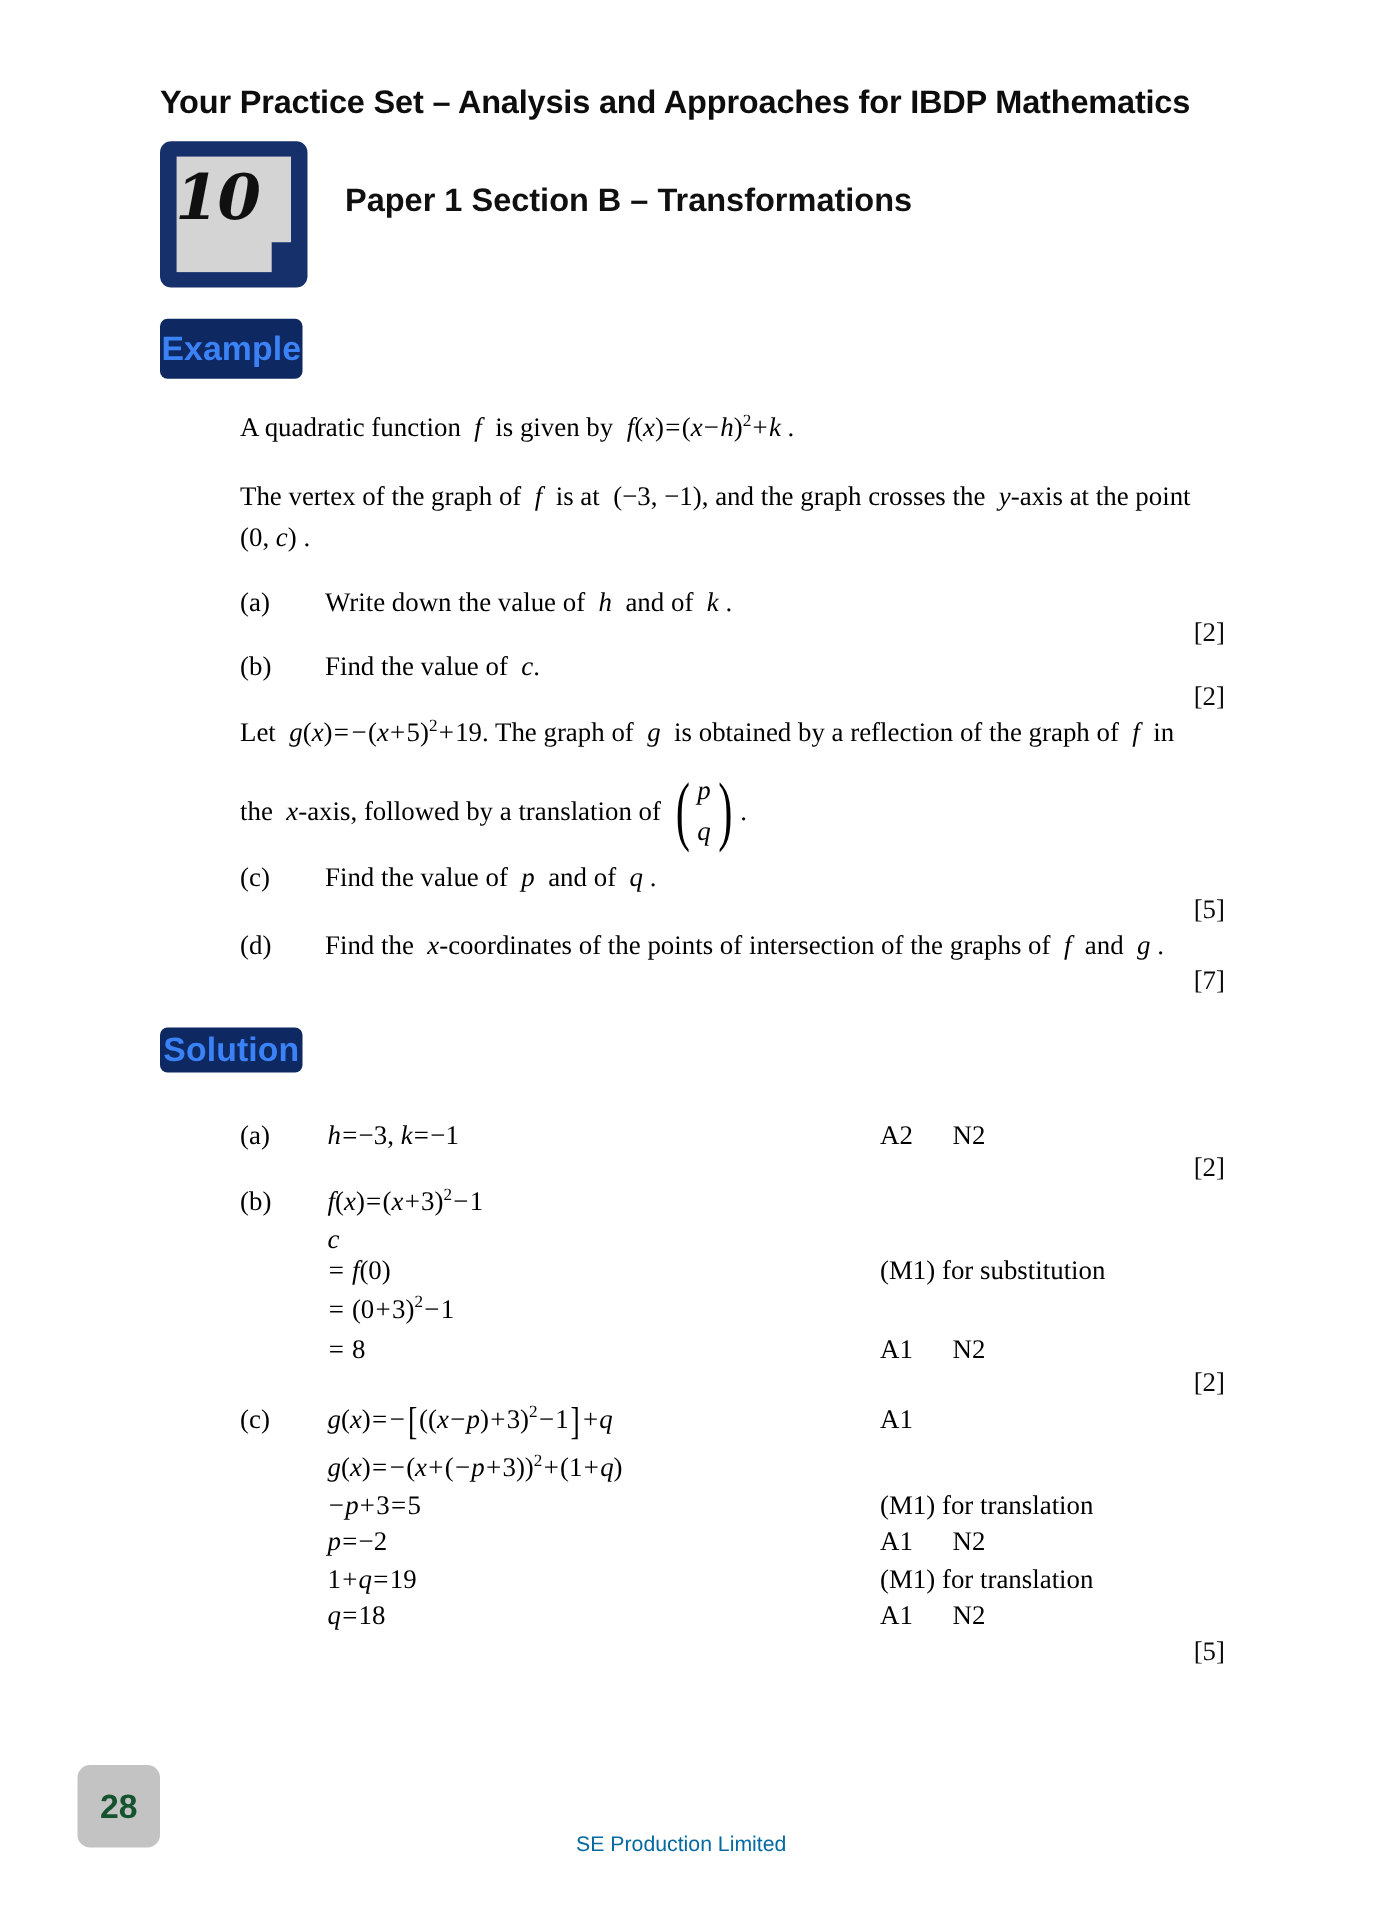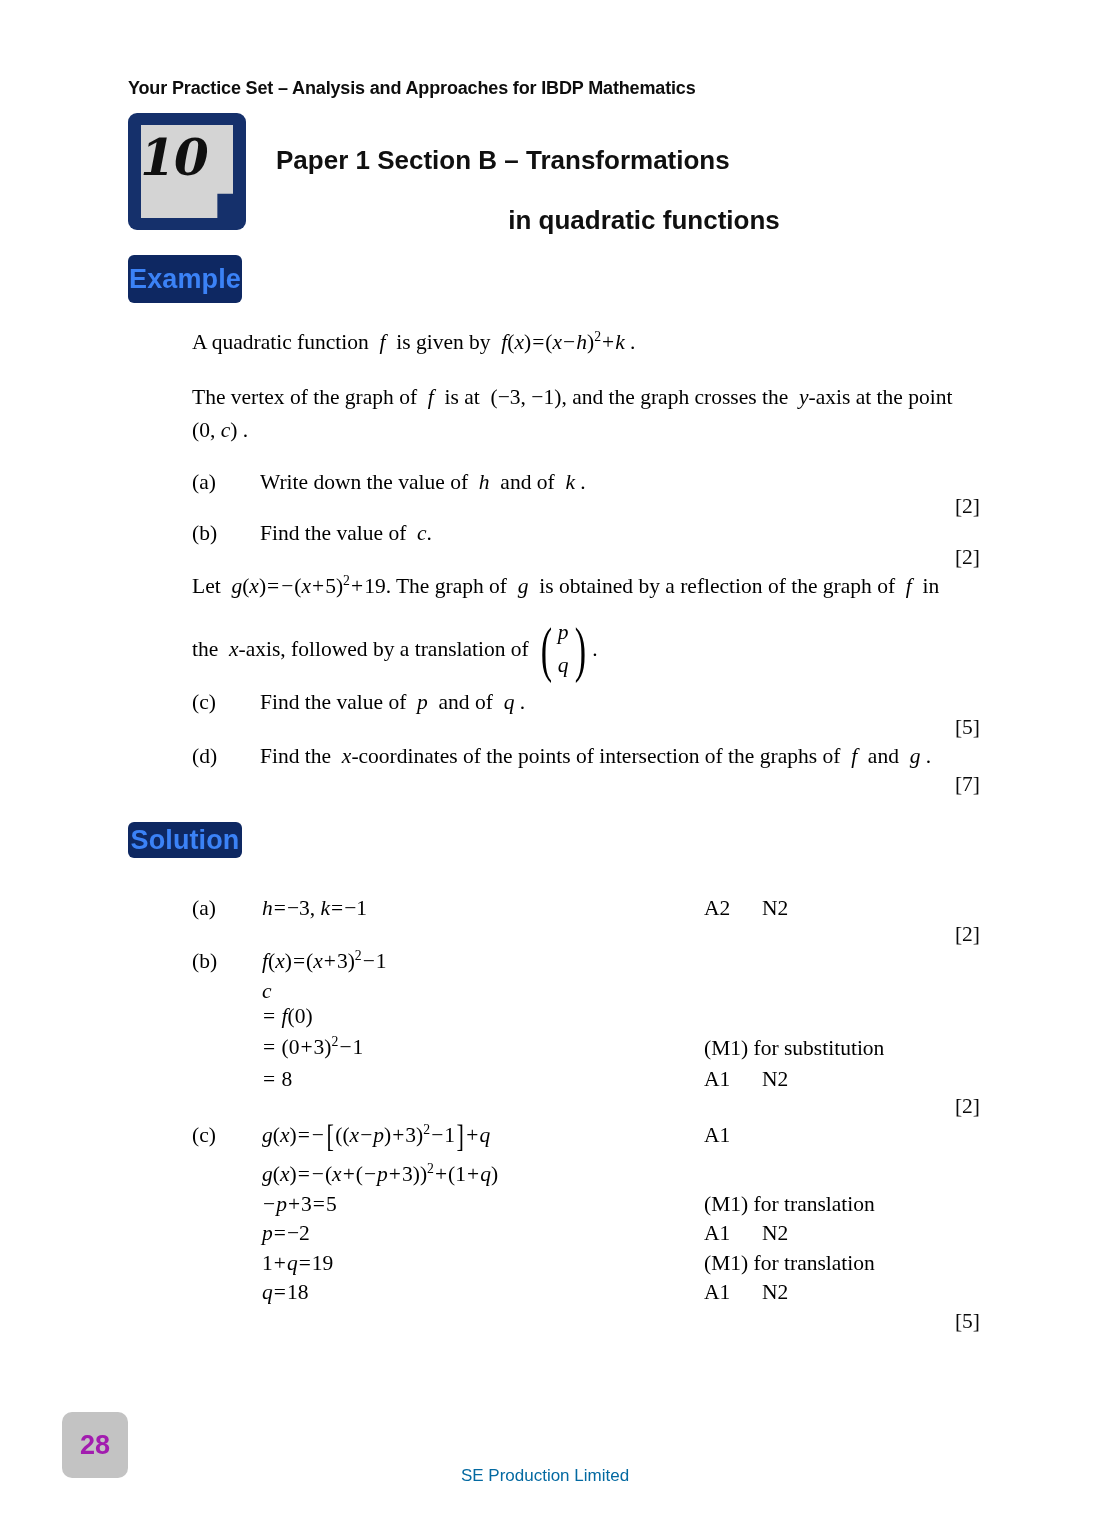--- a/index.html
+++ b/index.html
@@ -11,24 +11,24 @@
     font-family: "Liberation Serif", "DejaVu Serif", serif;
     color: #000000;
     position: relative;
     overflow: hidden;
   }
 
   
   .running-head {
     position: absolute;
     left: 128px;
-    top: 78px;
-    font-family: "Liberation Sans", "DejaVu Sans", sans-serif;
-    font-weight: bold;
-    font-size: 18px;
+    top: 66px;
+    font-family: "Liberation Sans", "DejaVu Sans", sans-serif;
+    font-weight: bold;
+    font-size: 26px;
     letter-spacing: -0.15px;
     color: #0d0d0d;
     white-space: nowrap;
   }
 
   
   .unit-badge {
     position: absolute;
     left: 128px;
     top: 113px;
@@ -170,21 +170,21 @@
     width: 66px;
     height: 66px;
     background: #c3c3c3;
     border-radius: 10px;
     display: flex;
     align-items: center;
     justify-content: center;
     font-family: "Liberation Sans", "DejaVu Sans", sans-serif;
     font-weight: bold;
     font-size: 27px;
-    color: #a21caf;
+    color: #14532d;
   }
   .footer-credit {
     position: absolute;
     left: 0;
     top: 1466px;
     width: 1100px;
     text-align: center;
     font-family: "Liberation Sans", "DejaVu Sans", sans-serif;
     font-size: 17px;
     color: #0369a1;
@@ -196,21 +196,20 @@
 
 <div class="running-head">Your Practice Set – Analysis and Approaches for IBDP Mathematics</div>
 
 <div class="unit-badge">
   <div class="unit-badge-inner"></div>
   <div class="unit-badge-num">10</div>
 </div>
 
 <div class="title-block">
   <div class="title-line-1">Paper 1 Section B – Transformations</div>
-  <div class="title-line-2">in quadratic functions</div>
 </div>
 
 <div class="tab-badge" id="tab-example">Example</div>
 
 <div class="para" style="top:330px;">
   <span class="mathspan">A quadratic function&nbsp; <span class="mi">f</span> &nbsp;is given by&nbsp;
   <span class="mi">f</span>(<span class="mi">x</span>)<span class="op">=</span>(<span class="mi">x</span><span class="op">−</span><span class="mi">h</span>)<sup class="exp">2</sup><span class="op">+</span><span class="mi">k</span>&nbsp;.</span>
 </div>
 
 <div class="para" style="top:385px;">
@@ -281,21 +280,21 @@
 <div class="sol-label" style="left:192px; top:949px;">(b)</div>
 <div class="sol-math" style="top:949px;">
   <span class="mi">f</span>(<span class="mi">x</span>)<span class="op">=</span>(<span class="mi">x</span><span class="op">+</span>3)<sup class="exp">2</sup><span class="op">−</span>1
 </div>
 <div class="sol-math" style="top:979px;">
   <span class="mi">c</span>
 </div>
 <div class="sol-math" style="top:1004px;">
   <span class="op">=</span>&nbsp;<span class="mi">f</span>(0)
 </div>
-<div class="sol-note" style="top:1036px;">(M1) for substitution</div>
+<div class="sol-note" style="top:1004px;">(M1) for substitution</div>
 <div class="sol-math" style="top:1035px;">
   <span class="op">=</span>&nbsp;(0<span class="op">+</span>3)<sup class="exp">2</sup><span class="op">−</span>1
 </div>
 <div class="sol-math" style="top:1067px;">
   <span class="op">=</span>&nbsp;8
 </div>
 <div class="sol-note" style="top:1067px;">
   <span class="g2">A1</span><span>N2</span>
 </div>
 <div class="marks" style="left:920px; top:1094px;">[2]</div>

